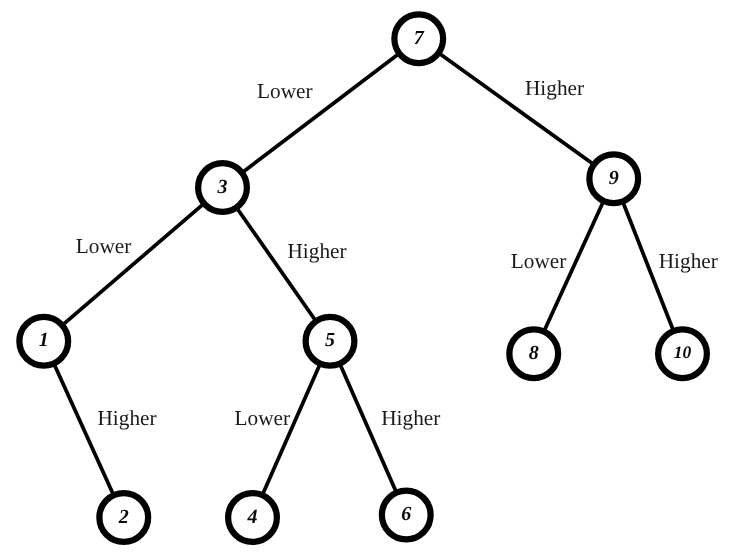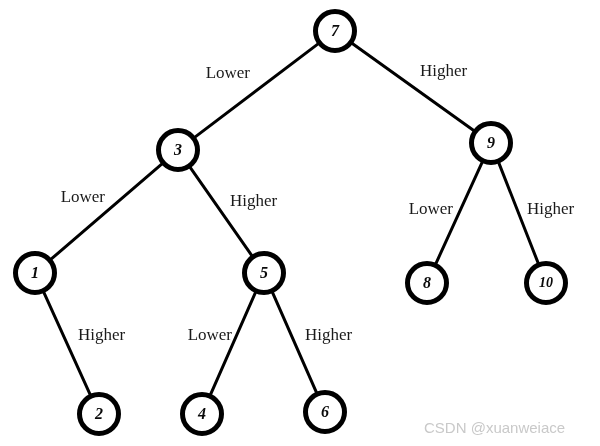--- a/index.html
+++ b/index.html
@@ -123,15 +123,14 @@
       <div class="edge-label" style="left: 420px; top: 62px;">Higher</div>
       <div class="edge-label anchor-end" style="left: 105px; top: 188px;">Lower</div>
       <div class="edge-label" style="left: 230px; top: 192px;">Higher</div>
       <div class="edge-label anchor-end" style="left: 453px; top: 200px;">Lower</div>
       <div class="edge-label" style="left: 527px; top: 200px;">Higher</div>
       <div class="edge-label" style="left: 78px; top: 326px;">Higher</div>
       <div class="edge-label anchor-end" style="left: 232px; top: 326px;">Lower</div>
       <div class="edge-label" style="left: 305px; top: 326px;">Higher</div>
     </div>
 
-  <div id="watermark">CSDN @xuanweiace</div>
 
 </div>
 
 </body></html>

